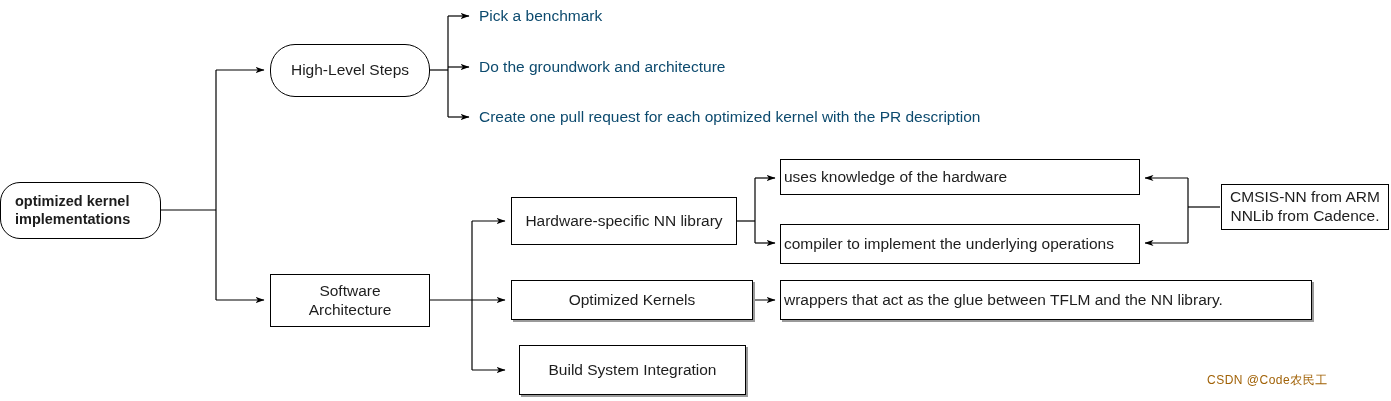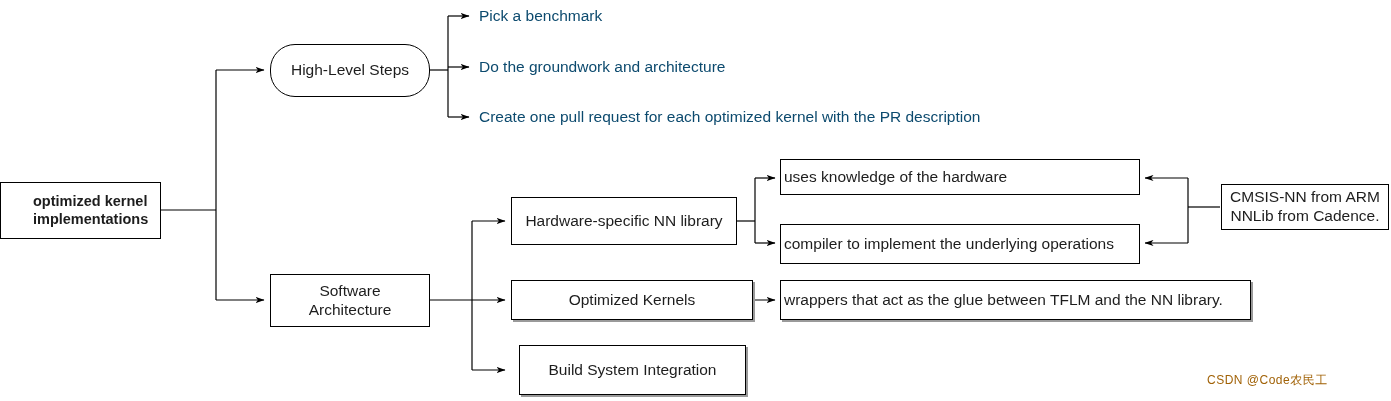--- a/index.html
+++ b/index.html
@@ -45,21 +45,22 @@
   .node.center {
     justify-content: center;
     text-align: center;
   }
   .node.left {
     justify-content: flex-start;
     text-align: left;
     padding-left: 3px;
   }
   .node.pad {
-    padding-left: 32px;
+    padding-left: 14px;
+    border-radius: 20px;
   }
   .node.bold {
     font-weight: bold;
     font-size: 14.5px;
   }
   .freetext {
     position: absolute;
     font-size: 15.5px;
     line-height: 1.2;
     color: #0c4a6e;
@@ -147,21 +148,21 @@
   </div>
 
   <div class="node left" style="left:780px; top:159px; width:360px; height:36px;">
     <span>uses knowledge of the hardware</span>
   </div>
 
   <div class="node left" style="left:780px; top:224px; width:360px; height:40px;">
     <span>compiler to implement the underlying operations</span>
   </div>
 
-  <div class="node left shadow" style="left:780px; top:280px; width:471px; height:40px;">
+  <div class="node left shadow" style="left:780px; top:280px; width:532px; height:40px;">
     <span>wrappers that act as the glue between TFLM and the NN library.</span>
   </div>
 
   <div class="node center" style="left:1221px; top:184px; width:168px; height:46px;">
     <span>CMSIS-NN from ARM
 NNLib from Cadence.</span>
   </div>
 
   <div class="freetext" style="left:479px; top:6px;">
     <span>Pick a benchmark</span>

